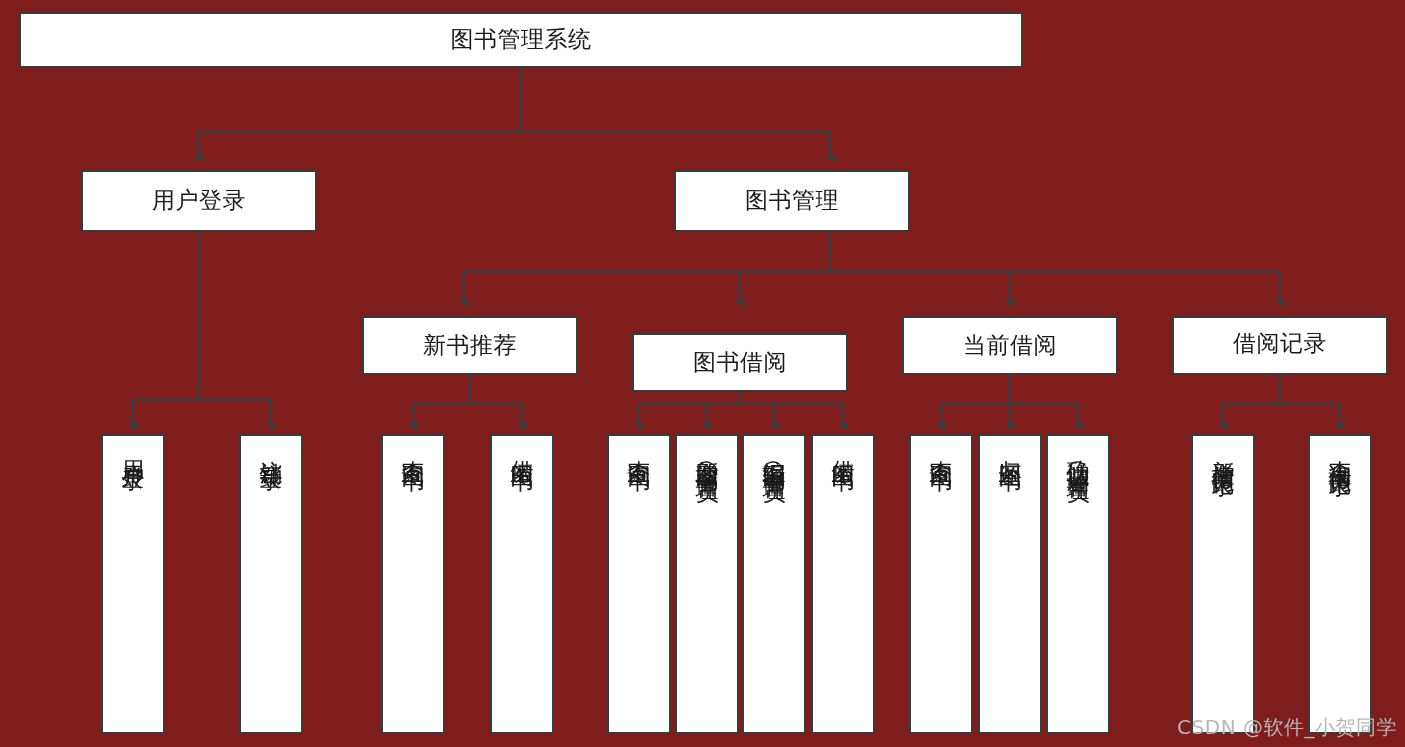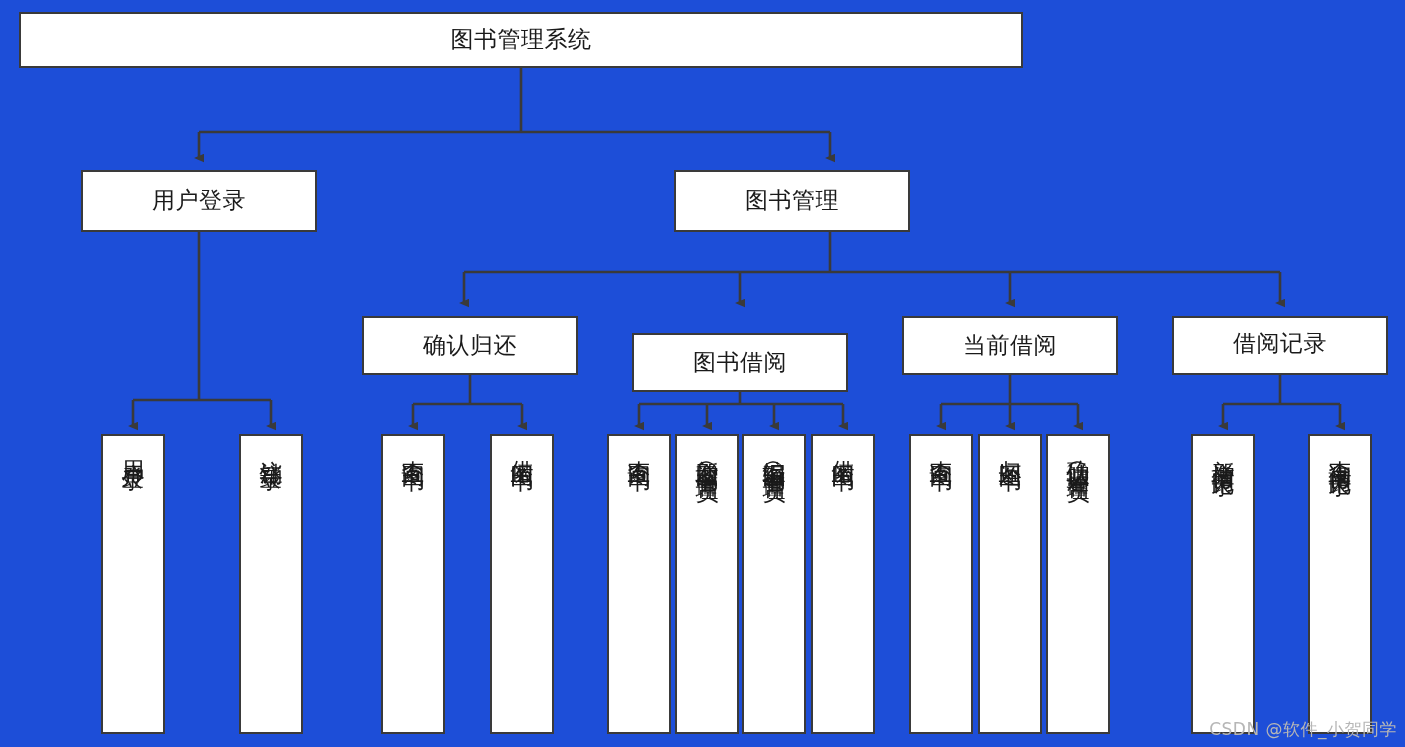--- a/index.html
+++ b/index.html
@@ -10,21 +10,21 @@
   body {
     width: 1405px;
     height: 747px;
     font-family: "DejaVu Sans", "Liberation Sans", sans-serif;
     overflow: hidden;
   }
   #diagram-root {
     position: relative;
     width: 1405px;
     height: 747px;
-    background: #1d4ed8;
+    background: #7f1d1d;
   }
   svg.edges {
     position: absolute;
     left: 0;
     top: 0;
     width: 1405px;
     height: 747px;
     pointer-events: none;
   }
   .node {
@@ -57,21 +57,21 @@
     writing-mode: vertical-rl;
     text-orientation: upright;
     white-space: nowrap;
     letter-spacing: 3px;
     line-height: 1;
   }
   #watermark {
     position: absolute;
     right: 8px;
     bottom: 6px;
-    font-size: 17px;
+    font-size: 20px;
     color: #b6b6b6;
     letter-spacing: 0.5px;
     white-space: nowrap;
   }
 </style>
 </head>
 <body>
 
 <div id="diagram-root">
 
@@ -131,21 +131,21 @@
 
   <div class="node horizontal" style="left:81px; top:170px; width:236px; height:62px;">
     <span class="label">用户登录</span>
   </div>
 
   <div class="node horizontal" style="left:674px; top:170px; width:236px; height:62px;">
     <span class="label">图书管理</span>
   </div>
 
   <div class="node horizontal" style="left:362px; top:316px; width:216px; height:59px;">
-    <span class="label">确认归还</span>
+    <span class="label">新书推荐</span>
   </div>
 
   <div class="node horizontal" style="left:632px; top:316px; width:216px; height:59px;margin-top:17px;">
     <span class="label">图书借阅</span>
   </div>
 
   <div class="node horizontal" style="left:902px; top:316px; width:216px; height:59px;">
     <span class="label">当前借阅</span>
   </div>
 

